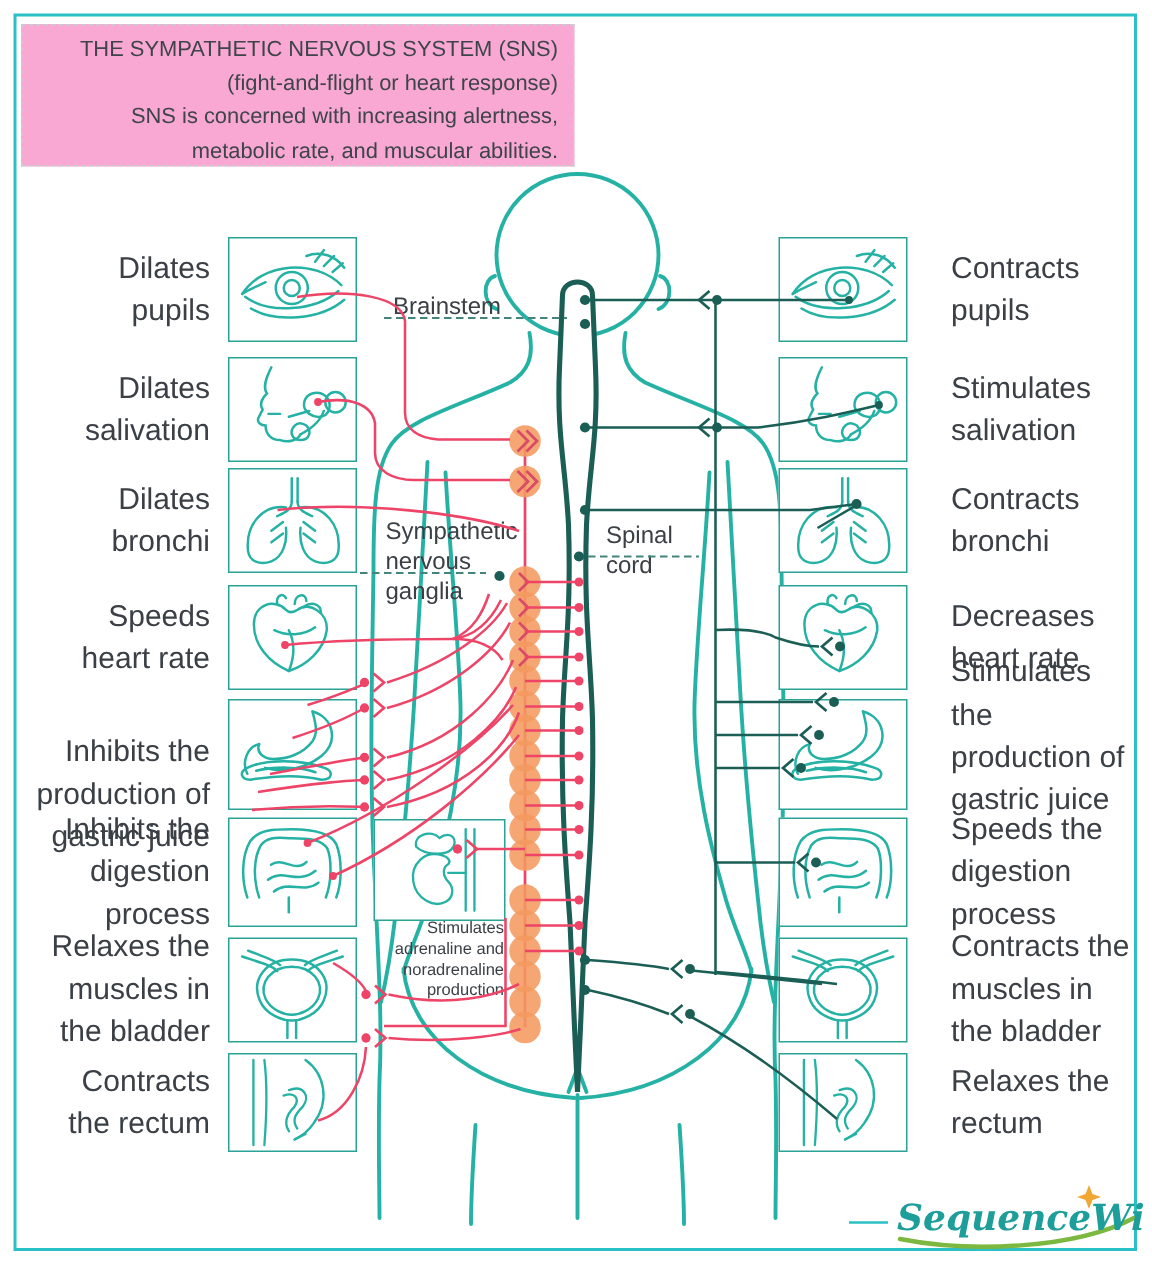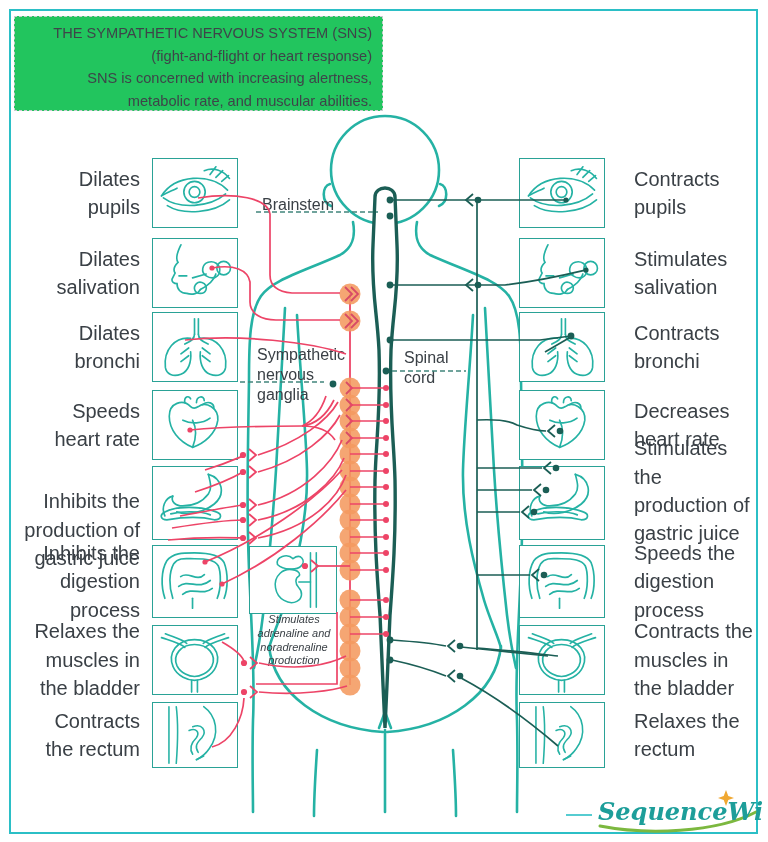--- a/index.html
+++ b/index.html
@@ -5,35 +5,35 @@
   html,body{margin:0;padding:0;background:#fff;}
   #stage{position:relative;width:768px;height:842px;background:#fff;overflow:hidden;
          font-family:"Liberation Sans", sans-serif;}
   #page-border{position:absolute;left:9px;top:9px;right:10px;bottom:8px;
          border:2px solid #2bbfc6;z-index:0;}
   svg{display:block;}
   .layer{position:absolute;left:0;top:0;z-index:1;}
   .net{z-index:5;pointer-events:none;}
   
   .hbox{position:absolute;top:16px;height:95px;border:1px dashed #c9cdd0;box-sizing:border-box;
-        font-size:14.6px;color:#3e4449;line-height:1.55;padding:5px 10px;background:#22c55e;z-index:3;}
+        font-size:14.6px;color:#3e4449;line-height:1.55;padding:5px 10px;background:#f9a8d4;z-index:3;}
   .hbox.sns{left:14px;width:369px;text-align:right;}
   .hbox.pns{left:384px;width:369px;text-align:left;}
   
   .side-label{position:absolute;display:flex;align-items:center;font-size:20px;color:#3a4046;
         line-height:1.42;z-index:4;}
   .side-label.l{left:22px;width:118px;justify-content:flex-end;text-align:right;}
   .side-label.r{left:634px;width:124px;justify-content:flex-start;text-align:left;}
   
   .obox{position:absolute;width:86px;background:#fff;border:1.6px solid #2aa296;
         box-sizing:border-box;z-index:3;}
   .obox svg{width:100%;height:100%;color:#25b2a4;}
   
   .clabel{position:absolute;font-size:16px;color:#3a4046;line-height:1.25;z-index:4;}
-  .adrenal-text{text-align:center;font-style:italic;}
+  .adrenal-text{text-align:right;}
   #logo{position:absolute;left:566px;top:788px;z-index:6;}
 </style>
 </head>
 <body>
 
 <div id="stage">
   <div id="page-border"></div>
 
   <svg width="0" height="0" style="position:absolute" aria-hidden="true">
     <defs>

